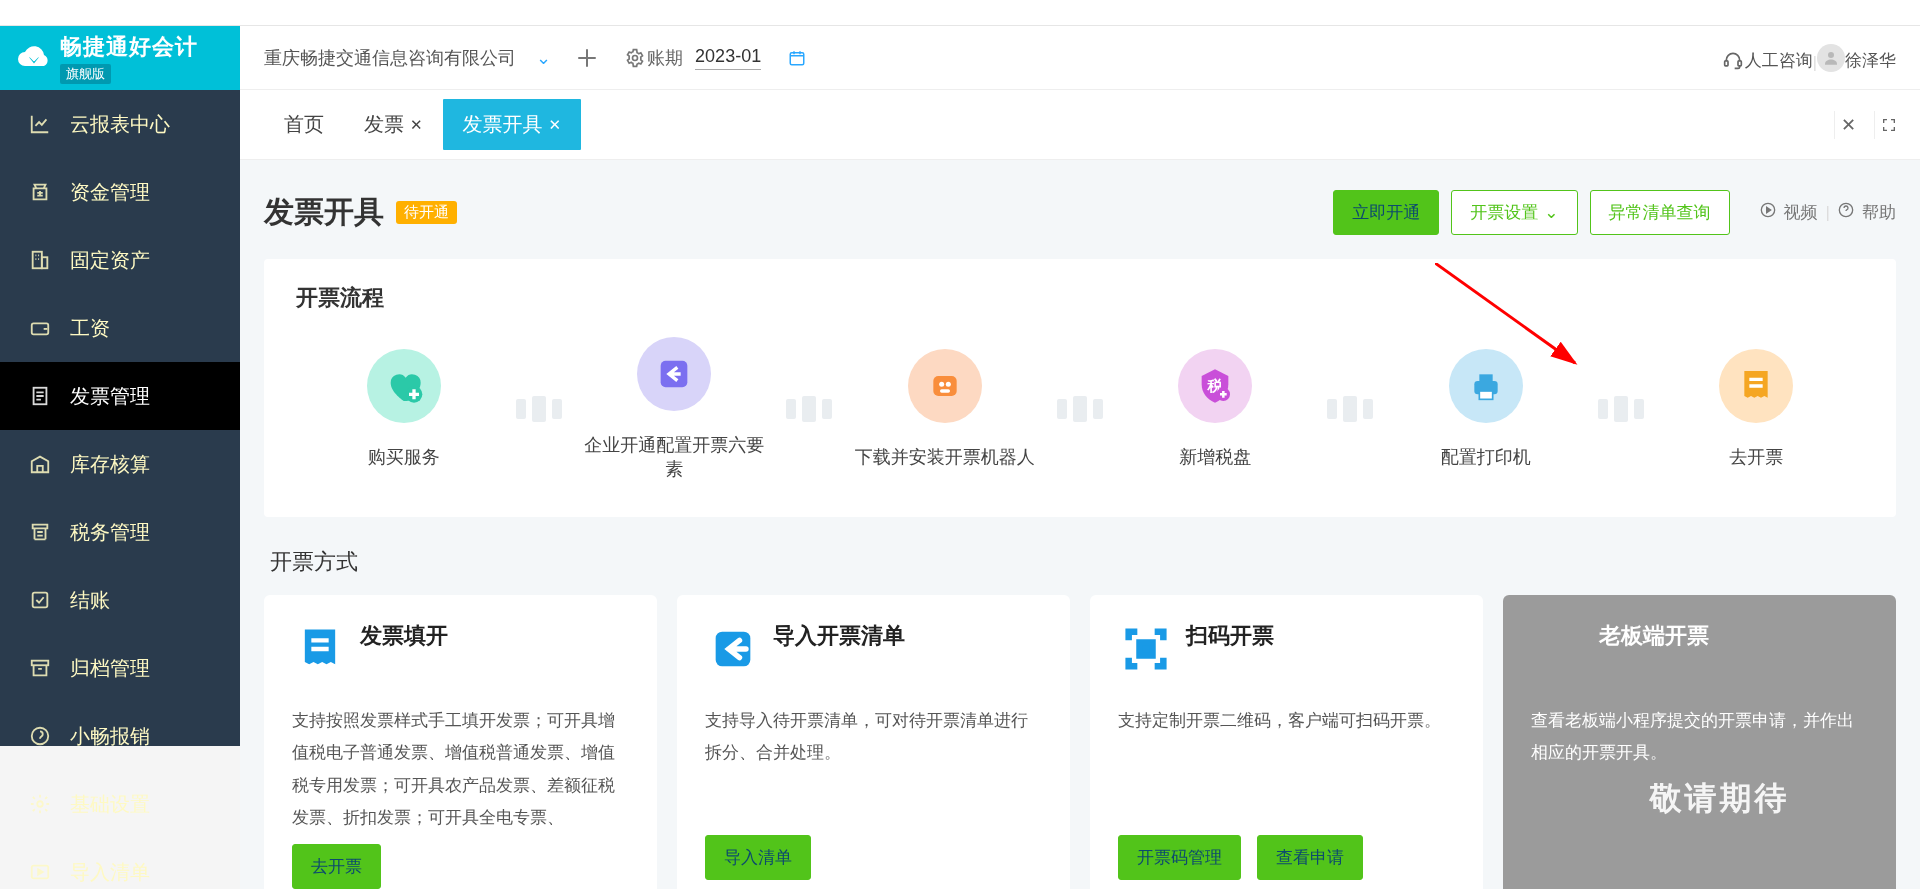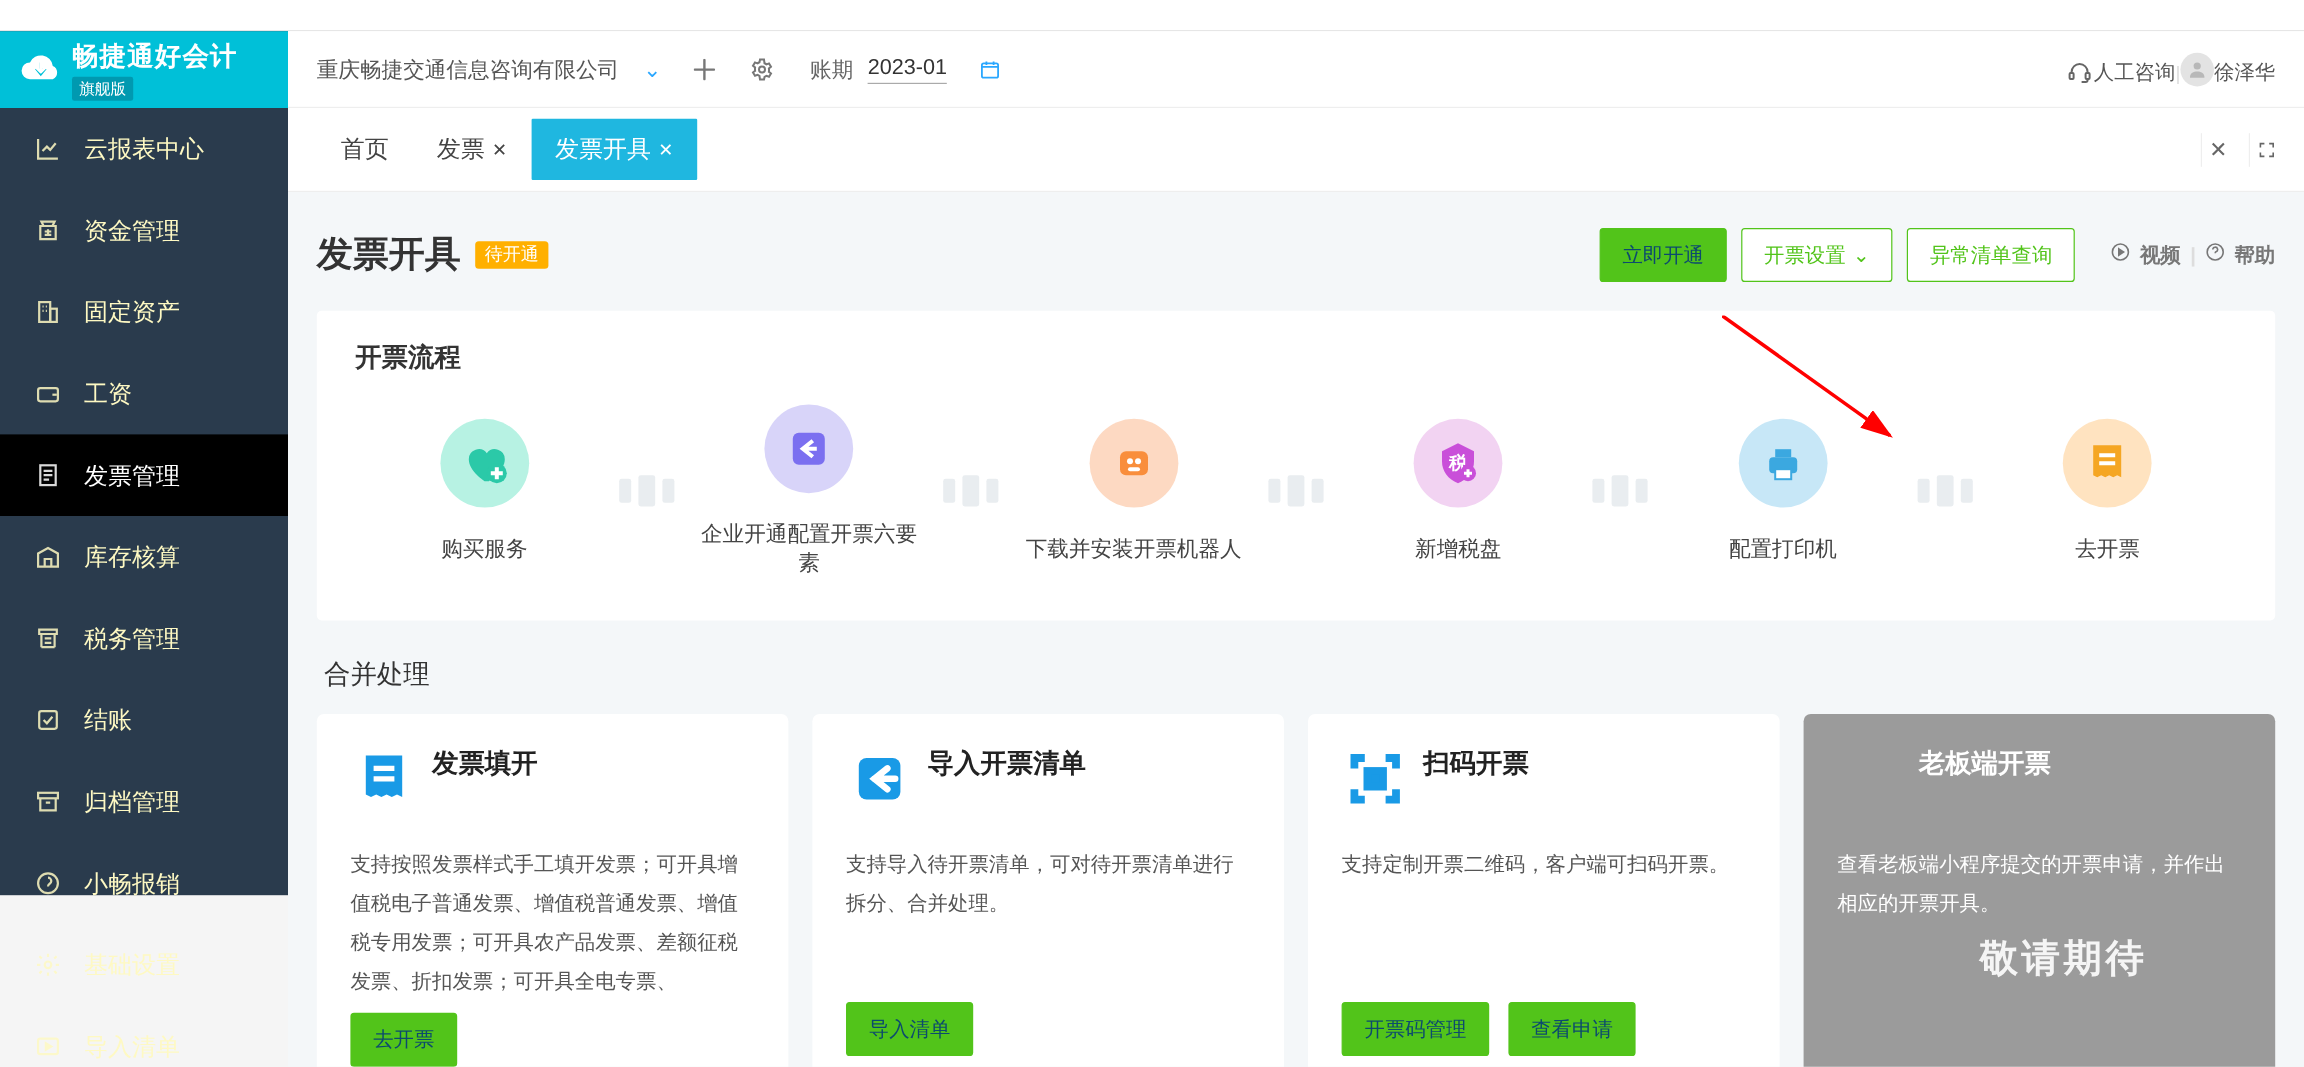--- a/index.html
+++ b/index.html
@@ -18,21 +18,21 @@
 .nav { padding-top: 0; }
 .nav-item { height: 68px; display: flex; align-items: center; padding-left: 28px; font-size: 20px; color: #fef9c3; cursor: pointer; }
 .nav-item .ico { width: 24px; height: 24px; margin-right: 18px; display: flex; align-items: center; justify-content: center; opacity: .85; }
 .nav-item.active { background: #000; color: #fff; }
 
 
 .header { position: absolute; left: 240px; top: 26px; right: 0; height: 64px; background: #fff; display: flex; align-items: center; padding: 0 24px; border-bottom: 1px solid #eee; }
 .company-sel { display: flex; align-items: center; font-size: 18px; color: #555; gap: 20px; }
 .company-sel .chev { color: #2aa7ff; font-size: 18px; }
 .header .icon-btn { width: 24px; height: 24px; margin-left: 24px; display: flex; align-items: center; justify-content: center; color: #777; cursor: pointer; }
-.period-label { margin-left: 28px; font-size: 18px; color: #666; }
+.period-label { font-size: 18px; color: #666; }
 .period-val { margin-left: 12px; font-size: 18px; color: #333; padding-bottom: 2px; border-bottom: 1px solid #aaa; }
 .period-cal { margin-left: 8px; color: #2aa7ff; }
 .header .spacer { flex: 1; }
 .hdr-right { display: flex; align-items: flex-end; }
 .hdr-right .txt { font-size: 17px; color: #555; }
 .hdr-right .sep { color: #ddd; }
 .avatar { width: 28px; height: 28px; border-radius: 50%; background: #e3e3e3; display: flex; align-items: center; justify-content: center; }
 
 
 .tabs { position: absolute; left: 240px; top: 90px; right: 0; height: 70px; background: #fff; display: flex; align-items: center; padding-left: 24px; border-bottom: 1px solid #eee; }
@@ -300,21 +300,21 @@
   <div class="titlebar">
     <h1>发票开具</h1>
     <span class="badge">待开通</span>
     <span class="sp"></span>
     <span class="btn solid-green">立即开通</span>
     <span class="btn outline-green">
       <span>开票设置</span>
       <span style="color:#52c41a;">⌄</span>
     </span>
     <span class="btn outline-green">异常清单查询</span>
-    <div class="meta-links" style="margin-left:18px;font-weight:bold;">
+    <div class="meta-links" style="margin-left:18px;">
       <span>
         <svg width="16" height="16" viewBox="0 0 24 24" fill="none" stroke="#777" stroke-width="2">
             <circle cx="12" cy="12" r="10"></circle>
             <path d="M10 8l6 4-6 4z" fill="#777"></path>
           </svg>
       </span>
       <span>视频</span>
       <span class="sep">|</span>
       <span>
         <svg width="16" height="16" viewBox="0 0 24 24" fill="none" stroke="#777" stroke-width="2">
@@ -410,21 +410,21 @@
             <svg width="40" height="40" viewBox="0 0 24 24">
               <path fill="#f5a623" d="M5 3h14v16l-2-1-2 1-2-1-2 1-2-1-2 1-2-1z"></path>
               <path d="M8 8h8M8 12h8" stroke="#fff" stroke-width="2"></path>
             </svg>
           </div>
           <div class="lbl">去开票</div>
         </div>
       </div>
   </div>
 
-  <div class="section-title">合并处理</div>
+  <div class="section-title">开票方式</div>
   <div class="cards" id="cards">
       <div class="card">
         <div class="hd">
           <span class="cicon">
             <svg width="52" height="52" viewBox="0 0 24 24">
               <path fill="#199ae6" d="M5 3h14v16l-2-1-2 1-2-1-2 1-2-1-2 1-2-1z"></path>
               <path d="M8 8h8M8 12h8" stroke="#fff" stroke-width="2"></path>
             </svg>
           </span>
           <span class="ct">发票填开</span>

